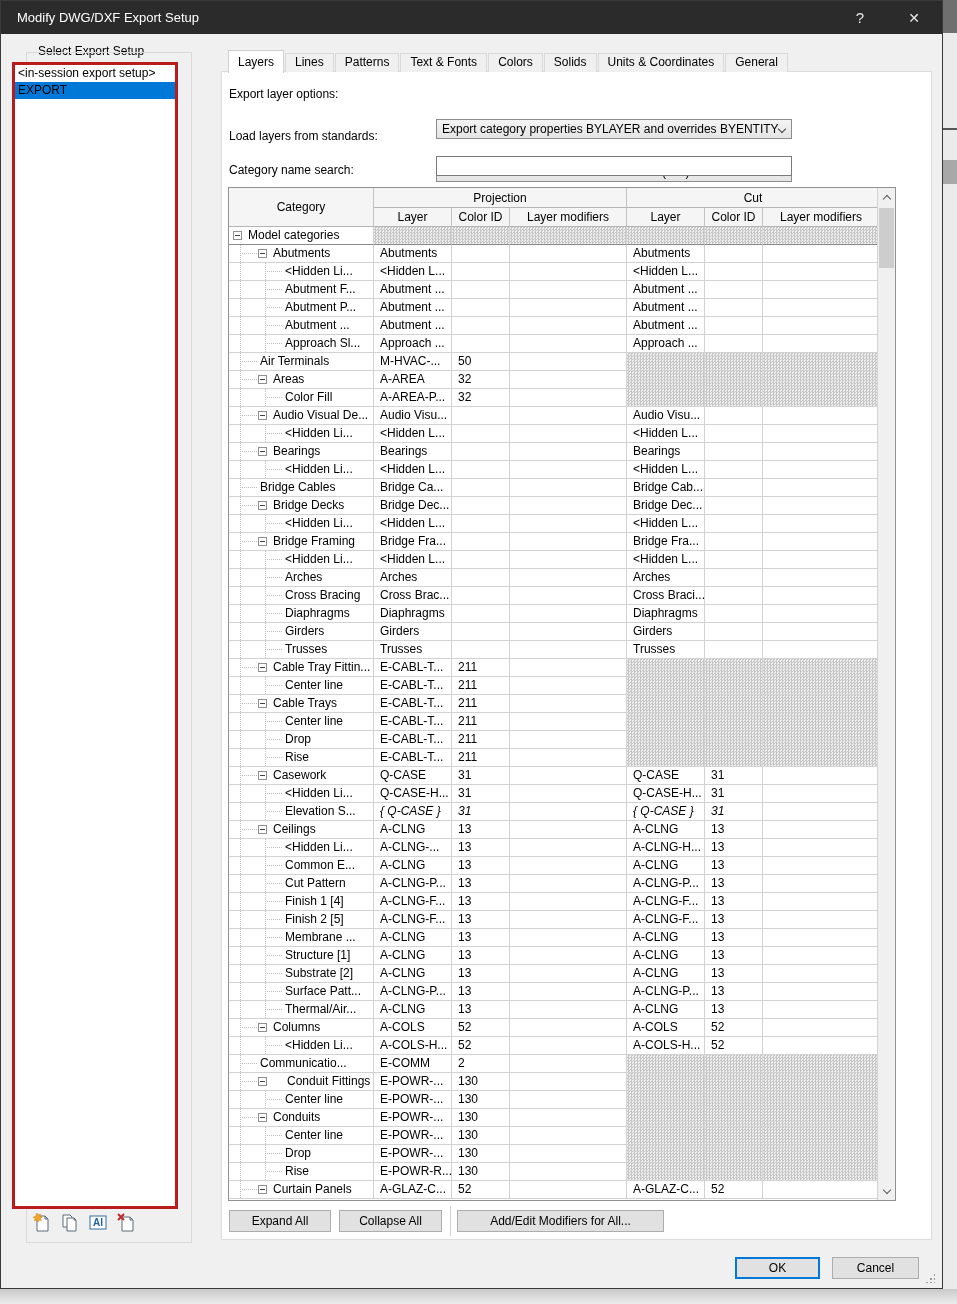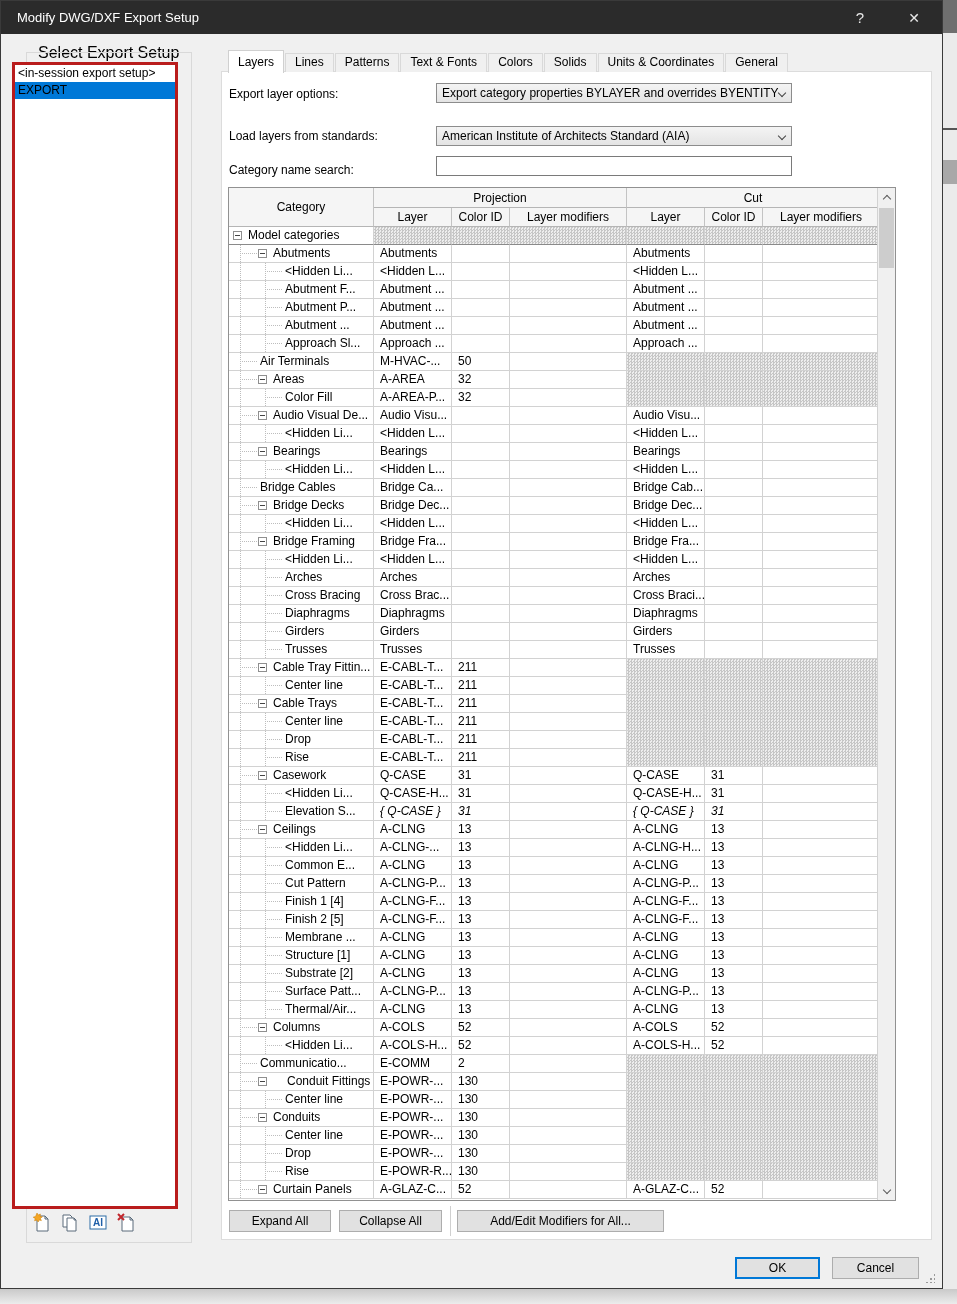--- a/index.html
+++ b/index.html
@@ -21,40 +21,40 @@
   .titlebar{position:absolute;left:0;top:0;width:100%;height:33px;background:#2b2b2b;
     display:flex;align-items:center;}
   .title{color:#fff;font-size:13px;padding-left:16px;}
   .tb-btn{position:absolute;top:0;width:44px;height:33px;color:#e8e8e8;display:flex;
     align-items:center;justify-content:center;font-size:15px;cursor:default;}
   .tb-help{right:60px;}
   .tb-close{right:6px;font-size:14px;}
   
   .groupbox{position:absolute;left:25px;top:51px;width:164px;height:1189px;
     border:1px solid #d9d9d9;}
-  .group-label{position:absolute;left:33px;top:43px;background:#f0f0f0;padding:0 4px;font-size:16px;}
+  .group-label{position:absolute;left:33px;top:43px;background:#f0f0f0;padding:0 4px;font-size:12px;}
   .listbox{position:absolute;left:11px;top:61px;width:160px;height:1141px;background:#fff;
     border:3px solid #b91c1c;overflow:hidden;}
   .li{font-size:12px;line-height:17px;padding:0 3px;white-space:nowrap;}
   .li.sel{background:#0078d7;color:#000000;}
   .icon-row{position:absolute;left:31px;top:1211px;display:flex;gap:8px;}
   .icon-btn{width:20px;height:21px;position:relative;}
   .icon-btn svg{position:absolute;left:0;top:0;}
   
   .tabstrip{position:absolute;left:227px;top:50px;height:21px;display:flex;align-items:flex-end;z-index:3;}
   .tab{font-size:12px;background:#f0f0f0;border:1px solid #d9d9d9;border-bottom:none;
     padding:1px 9px 2px 9px;height:15px;line-height:15px;margin-right:1px;white-space:nowrap;}
   .tab.active{background:#fff;height:18px;line-height:18px;padding-top:2px;margin-bottom:-1px;border-color:#d0d0d0;}
   .panel{position:absolute;left:220px;top:70px;width:709px;height:1167px;background:#fff;
     border:1px solid #dcdcdc;z-index:1;}
   
   .opt-label{position:absolute;font-size:12px;z-index:2;}
   .combo{position:absolute;width:356px;height:20px;background:linear-gradient(#f4f4f4,#e4e4e4);
     border:1px solid #8c8c8c;font-size:12px;line-height:18px;padding:0 18px 0 5px;
-    white-space:nowrap;overflow:hidden;z-index:2;box-sizing:border-box;}
+    white-space:nowrap;overflow:hidden;z-index:2;box-sizing:border-box;margin-top:36px;}
   .combo .chev{position:absolute;right:5px;top:6px;width:7px;height:7px;}
   .chev::before{content:"";position:absolute;left:0;top:0;width:5px;height:5px;
     border-right:1px solid #444;border-bottom:1px solid #444;transform:rotate(45deg);}
   .textbox{position:absolute;width:356px;height:20px;background:#fff;border:1px solid #7a7a7a;
     font-size:12px;padding:0 4px;z-index:2;box-sizing:border-box;font-family:inherit;}
   
   .grid{position:absolute;left:227px;top:186px;width:668px;height:1014px;background:#fff;
     border:1px solid #919191;z-index:2;box-sizing:border-box;overflow:hidden;}
   .thead{display:grid;grid-template-columns:145px 78px 58px 117px 78px 58px 116px;
     grid-template-rows:20px 19px;background:#f5f5f5;font-size:12px;}

